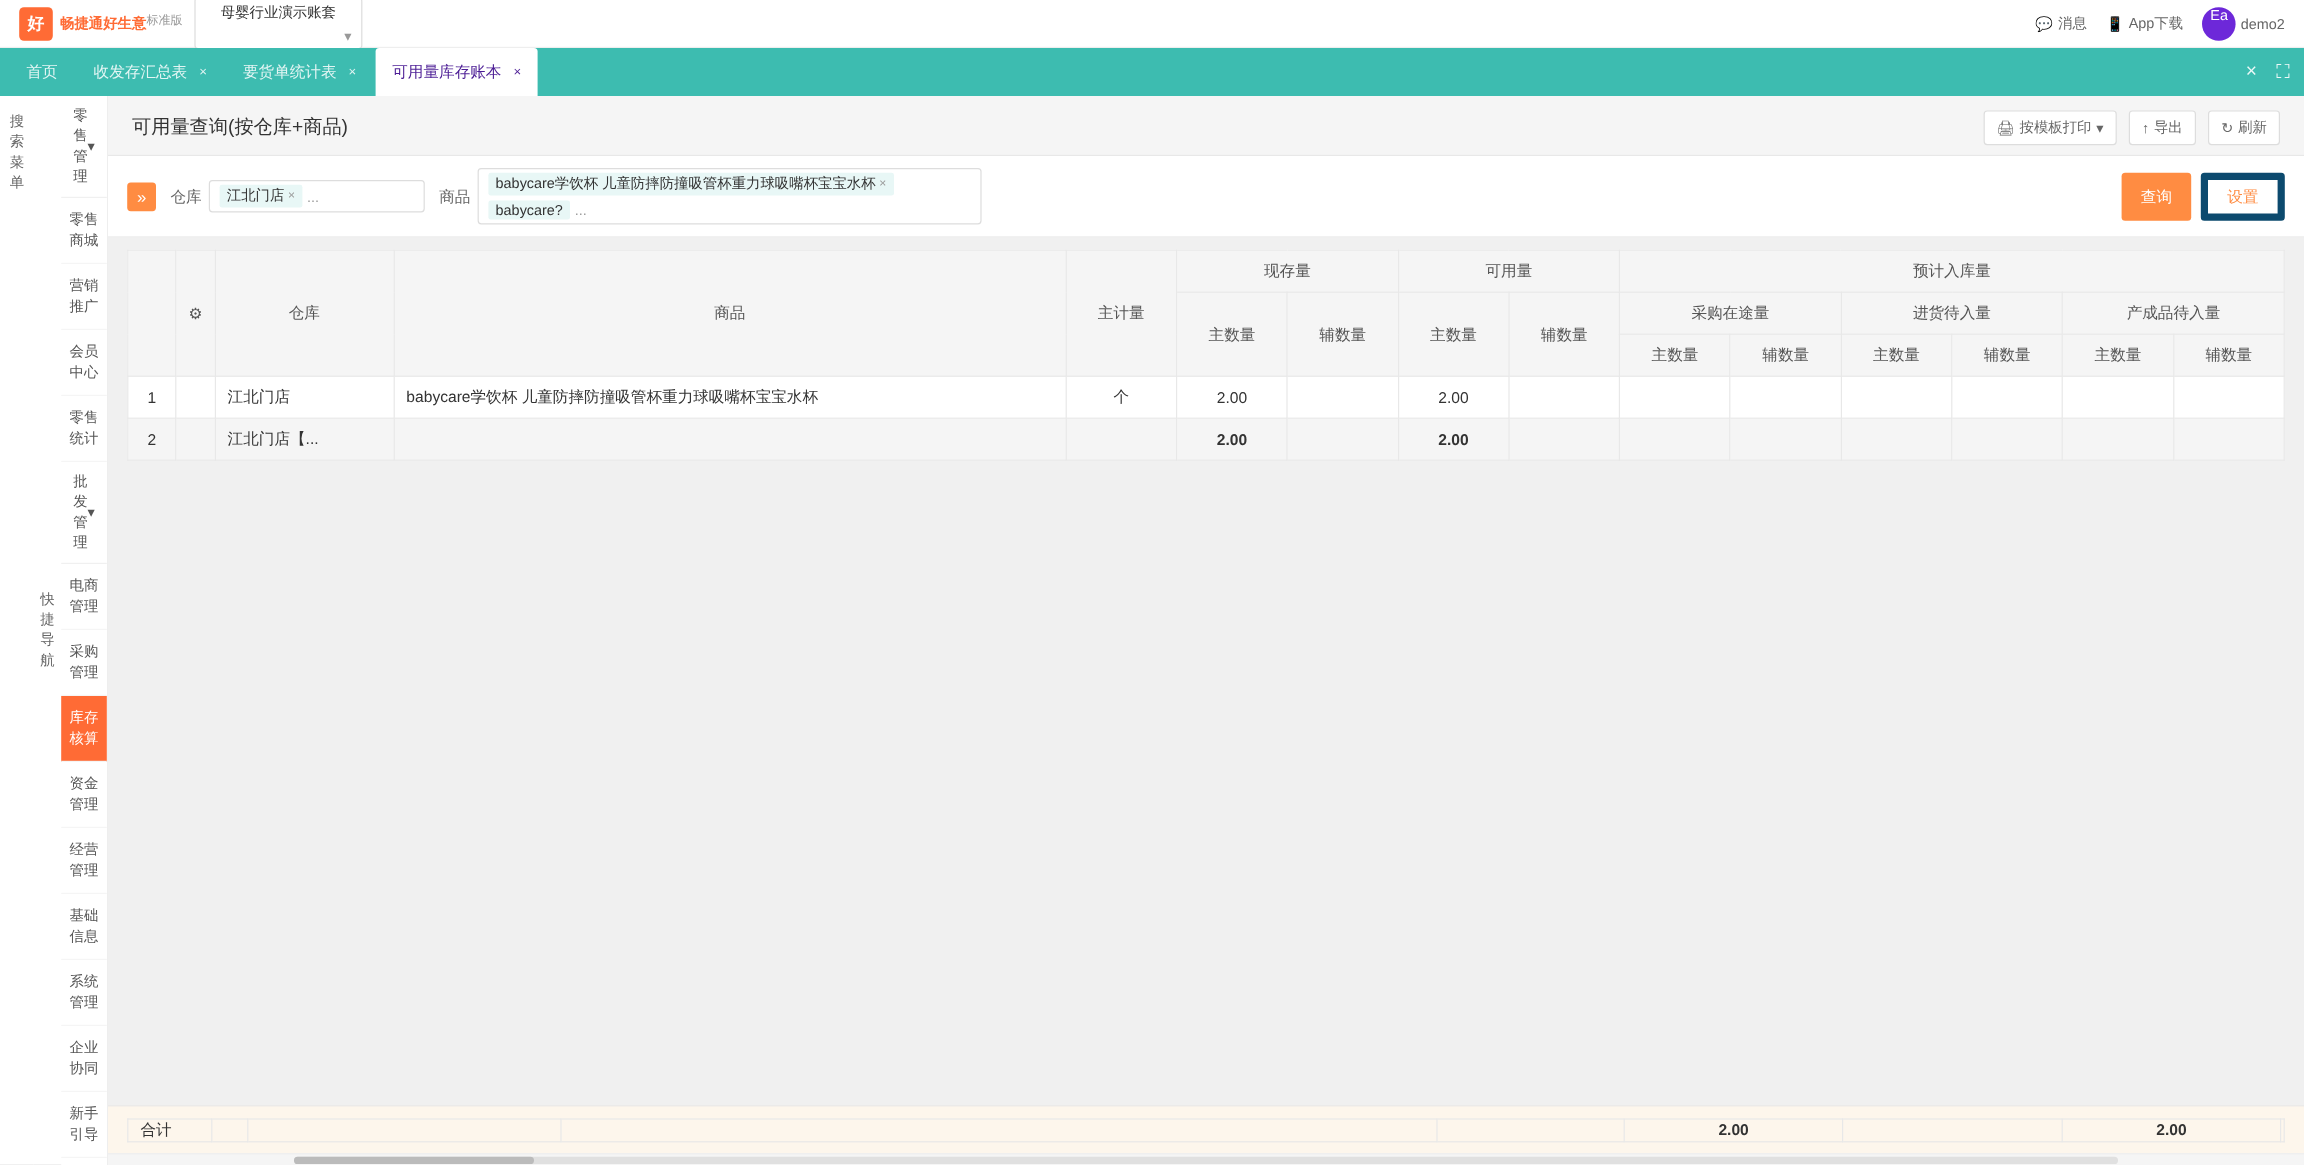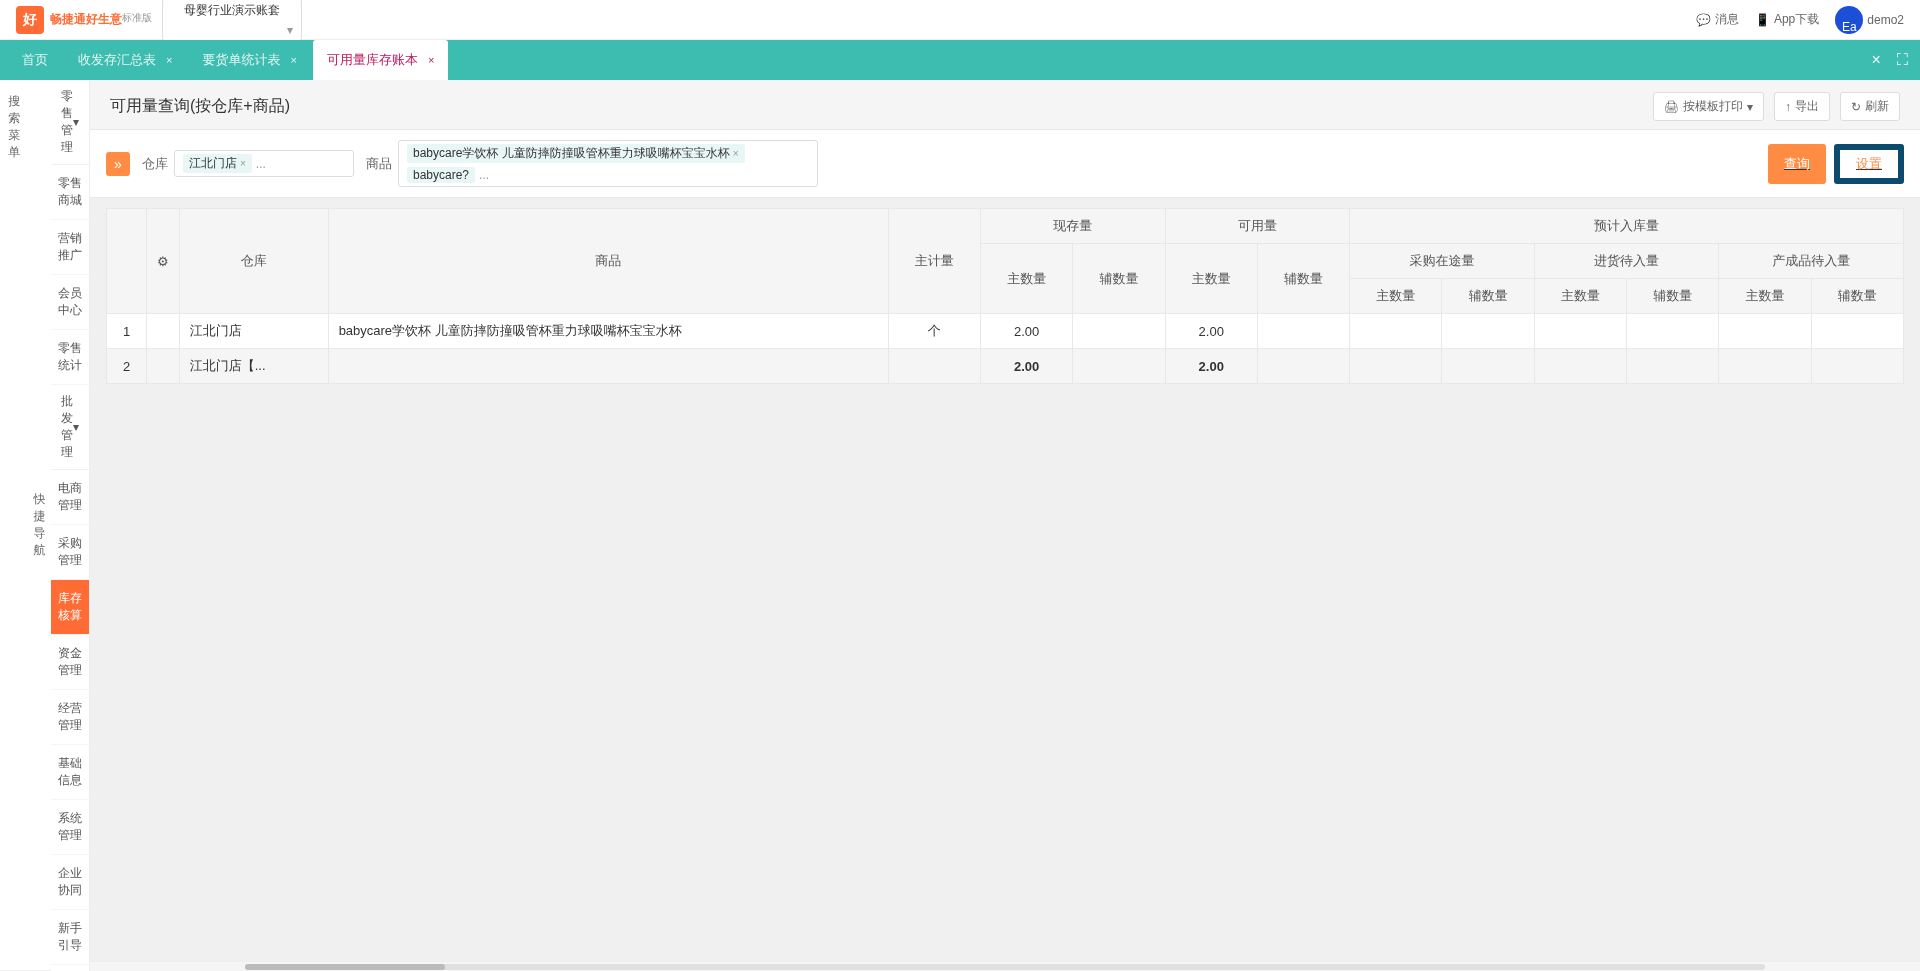--- a/index.html
+++ b/index.html
@@ -20,21 +20,21 @@
     .logo-area { display: flex; align-items: center; gap: 6px; }
     .logo-icon { width: 28px; height: 28px; background: #ff6b35; border-radius: 4px; display: flex; align-items: center; justify-content: center; color: white; font-size: 14px; font-weight: bold; }
     .industry-selector {
       display: flex; align-items: center; gap: 4px;
       border: 1px solid #ddd; border-radius: 3px;
       padding: 3px 8px; font-size: 12px; color: #333;
       background: #fff; cursor: pointer; min-width: 140px; flex-direction: column;
     }
     .top-bar-right { display: flex; align-items: center; gap: 16px; }
     .top-right-item { display: flex; align-items: center; gap: 4px; font-size: 12px; color: #666; cursor: pointer; }
-    .avatar { width: 28px; height: 28px; border-radius: 50%; background: #1d4ed8; display: flex; align-items: flex-end; justify-content: center; color: white; font-size: 12px; }
+    .avatar { width: 28px; height: 28px; border-radius: 50%; background: #6d28d9; display: flex; align-items: flex-start; justify-content: center; color: white; font-size: 12px; }
 
     
     .nav-tabs {
       height: 40px;
       background: #3dbcb0;
       display: flex;
       align-items: stretch;
       flex-shrink: 0;
       padding: 0 8px;
       gap: 2px;
@@ -42,21 +42,21 @@
     .nav-tab {
       display: flex; align-items: center; gap: 6px;
       padding: 0 14px;
       font-size: 13px;
       color: rgba(255,255,255,0.85);
       cursor: pointer;
       border-radius: 3px 3px 0 0;
       white-space: nowrap;
       position: relative;
     }
-    .nav-tab.active { background: #fff; color: #be185d; }
+    .nav-tab.active { background: #fff; color: #4c1d95; }
     .nav-tab .tab-close { font-size: 11px; color: inherit; margin-left: 4px; }
     .nav-tab-home { padding: 0 14px; }
     .nav-window-controls { margin-left: auto; display: flex; align-items: center; gap: 8px; }
     .win-btn { color: rgba(255,255,255,0.9); cursor: pointer; font-size: 16px; padding: 4px; }
 
     
     .main-layout {
       display: flex;
       flex: 1;
       overflow: hidden;
@@ -160,21 +160,21 @@
       padding: 3px 8px; min-width: 180px; max-width: 280px;
       flex-wrap: wrap; gap: 4px; background: #fff;
     }
     .filter-tag {
       display: inline-flex; align-items: center; gap: 3px;
       background: #e8f7f6; color: #333; font-size: 12px;
       padding: 1px 6px; border-radius: 2px;
     }
     .filter-tag-close { cursor: pointer; color: #999; font-size: 10px; }
     .filter-ellipsis { color: #999; font-size: 12px; cursor: pointer; }
-    .filter-actions { margin-left: auto; display: flex; gap: 8px; text-decoration: underline; }
+    .filter-actions { margin-left: auto; display: flex; gap: 8px; }
     .btn-query {
       padding: 5px 16px; background: #ff8c42; color: white;
       border: none; border-radius: 3px; cursor: pointer; font-size: 13px;
     }
     .btn-settings {
       padding: 5px 16px; background: #fff; color: #ff8c42;
       border: 6px solid #0c4a6e; border-radius: 3px; cursor: pointer; font-size: 13px;
     }
 
     
@@ -474,20 +474,37 @@
             <td></td>
             <td></td>
             <td></td>
             <td></td>
             <td></td>
           </tr>
         </tbody>
       </table>
     </div>
 
+    <div class="table-footer">
+      <table style="width:100%;border-collapse:collapse;font-size:13px;">
+        <tbody>
+            <tr>
+          <td style="width:70px;padding:0 10px;background:#fdf6ec;border:1px solid #e8e8e8;">合计</td>
+          <td style="width:30px;background:#fdf6ec;border:1px solid #e8e8e8;"></td>
+          <td style="min-width:100px;background:#fdf6ec;border:1px solid #e8e8e8;"></td>
+          <td style="min-width:280px;background:#fdf6ec;border:1px solid #e8e8e8;"></td>
+          <td style="min-width:60px;background:#fdf6ec;border:1px solid #e8e8e8;"></td>
+          <td style="min-width:70px;text-align:center;background:#fdf6ec;border:1px solid #e8e8e8;font-weight:bold;">2.00</td>
+          <td style="min-width:70px;background:#fdf6ec;border:1px solid #e8e8e8;"></td>
+          <td style="min-width:70px;text-align:center;background:#fdf6ec;border:1px solid #e8e8e8;font-weight:bold;">2.00</td>
+          <td style="background:#fdf6ec;border:1px solid #e8e8e8;" colspan="7"></td>
+        </tr>
+      </tbody>
+        </table>
+    </div>
 
     <div class="footer-scrollbar-area">
       <div class="scrollbar-track">
         <div class="scrollbar-thumb"></div>
       </div>
     </div>
 
   </div>
 </div>
 

